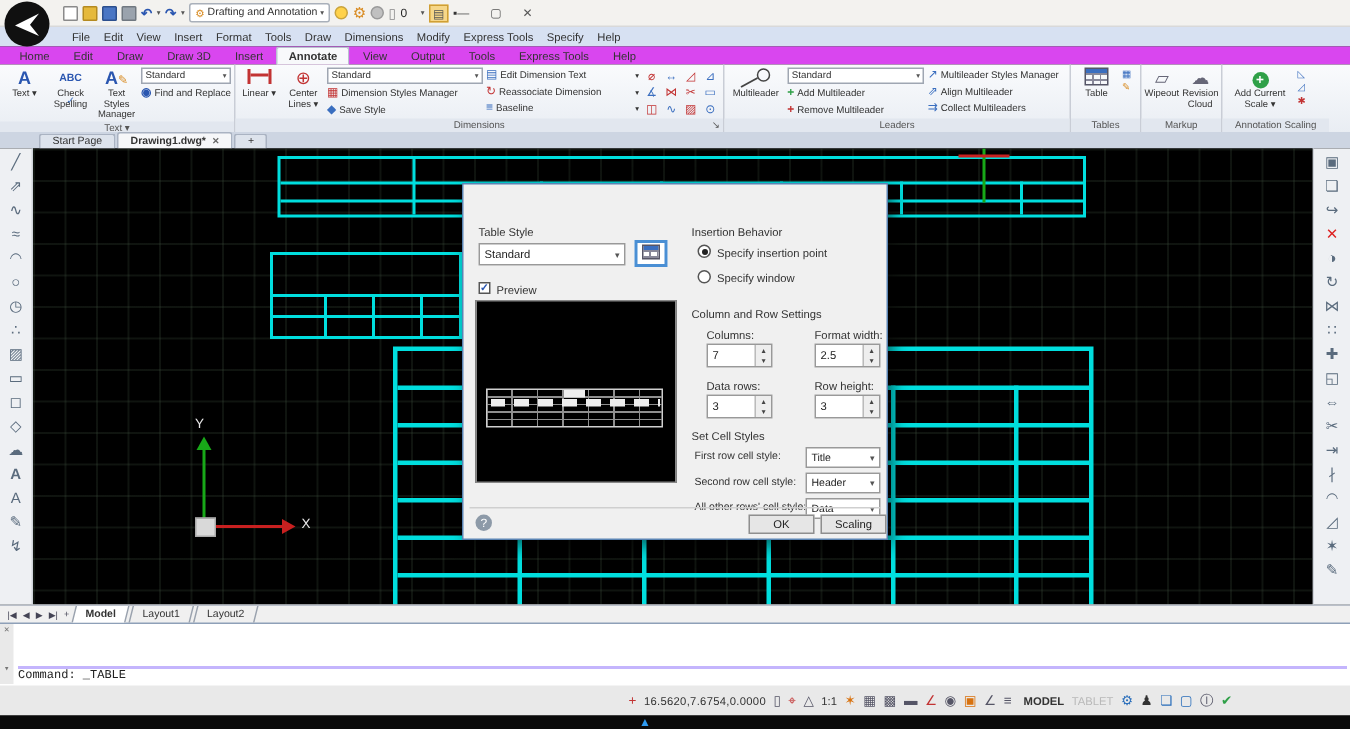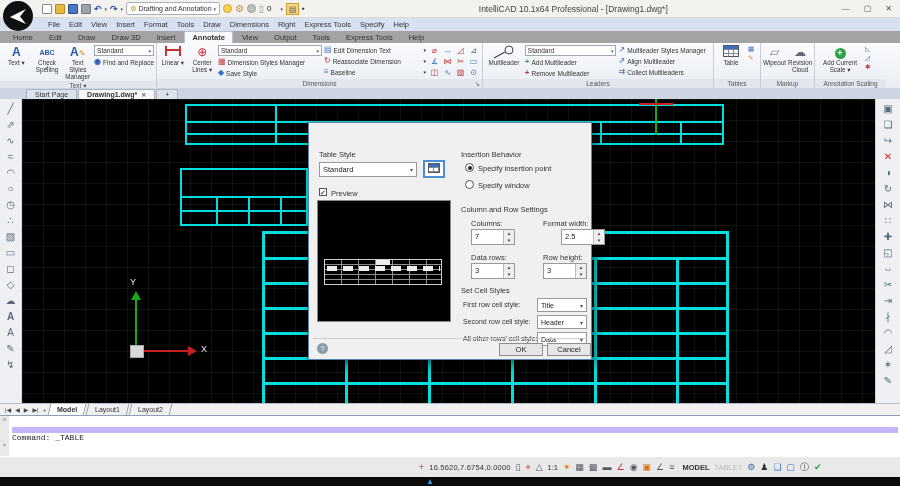--- a/index.html
+++ b/index.html
@@ -16,21 +16,21 @@
 .qi-save{background:#4a76c4;border:1px solid #2c4f8d}
 .qi-print{background:#9aa3ad;border:1px solid #707880}
 .qa .ar{color:#2a56b0;font-weight:bold;font-size:9px;line-height:10px}
 .qa .cr{font-size:5px;color:#555}
 .ws{display:flex;align-items:center;gap:2px;background:#fff;border:1px solid #a9b0ba;border-radius:2px;height:13px;padding:0 3px;font-size:7px;color:#333}
 .dotic{width:9px;height:9px;border-radius:50%;display:inline-block}
 #title-text{flex:1;text-align:center;font-size:8.5px;color:#444}
 .winctl{display:flex;gap:14px;margin-right:8px;font-size:8px;color:#555}
 
 #menubar{position:absolute;left:0;top:18px;width:900px;height:13px;background:#d7e1f2;display:flex;align-items:center;gap:9px;padding-left:48px;font-size:7.5px;color:#333}
-#ribbontabs{position:absolute;left:0;top:31px;width:900px;height:12px;background:#a3a3a3;display:flex;align-items:flex-end;gap:2px;padding-left:6px;font-size:7.5px;color:#333}
+#ribbontabs{position:absolute;left:0;top:31px;width:900px;height:12px;background:#d946ef;display:flex;align-items:flex-end;gap:2px;padding-left:6px;font-size:7.5px;color:#333}
 .rtab{padding:1px 7px;border-radius:2px 2px 0 0}
 .rtab.on{background:#f8f9fb;border:1px solid #b9c2d0;border-bottom:none;font-weight:bold}
 
 #ribbon{position:absolute;left:0;top:43px;width:900px;height:45px;background:linear-gradient(#fafbfd,#e9edf3);display:flex}
 .rg{height:45px;border-right:1px solid #c9cdd6;display:flex;flex-direction:column;flex:none}
 .rg-body{flex:1;display:flex;align-items:flex-start;padding:2px 2px 0 2px;gap:2px}
 .rg-label{height:9px;font-size:6.5px;color:#555;text-align:center;background:#e2e7ef;line-height:9px;position:relative}
 .bb{width:30px;text-align:center;font-size:6.3px;color:#333;line-height:1.1}
 .bb .ic{display:block;height:15px;font-size:12px;line-height:15px}
 .col{display:flex;flex-direction:column;gap:1px;font-size:6.5px;color:#333}
@@ -105,21 +105,21 @@
 
 #laybar{position:absolute;left:0;top:403px;width:900px;height:13px;background:#f0f0f0;border-top:1px solid #b9bfc9;border-bottom:1px solid #8ea0b8;display:flex;align-items:center;font-size:7px;color:#333;gap:2px;padding-left:4px}
 .navb{color:#445;font-size:6px;padding:0 1px}
 .ltab{padding:0 7px;border-left:1px solid #9aa2ae;border-right:1px solid #9aa2ae;height:11px;line-height:11px;transform:skewX(-14deg)}
 .ltab span{display:inline-block;transform:skewX(14deg)}
 .ltab.on{background:#fff;font-weight:bold}
 
 #cmd{position:absolute;left:0;top:416px;width:900px;height:40px;background:#fff;font-family:"Liberation Mono",monospace;font-size:8px;line-height:8px;color:#111}
 #cmd-gutter{position:absolute;left:0;top:0;width:9px;height:40px;background:#e9e9e9;color:#777;font-size:6px;text-align:center}
 #cmd-hist{position:absolute;left:12px;top:1px;right:2px}
-#cmd-input{position:absolute;left:12px;bottom:14px;right:2px;border-top:6px solid #c4b5fd;padding-top:1px;color:#222}
+#cmd-input{position:absolute;left:12px;bottom:1px;right:2px;border-top:2px solid #c4b5fd;padding-top:1px;color:#222}
 
 #status{position:absolute;left:0;top:456px;width:900px;height:21px;background:#e9e9e9;border-top:1px solid #fff;display:flex;align-items:center;font-size:7.5px;color:#333;gap:5px}
 #status .sp{width:414px;flex:none}
 .sic{font-size:9px;line-height:10px;color:#556}
 .sic.red{color:#c23333}.sic.org{color:#d8720f}.sic.blu{color:#2a6ebb}.sic.grn{color:#2fa048}
 #coords{color:#333;letter-spacing:.2px}
 #model-lbl{font-weight:bold;color:#333;margin-left:3px}
 #tablet-lbl{color:#b9b9b9}
 
 #strip{position:absolute;left:0;top:477px;width:900px;height:9px;background:#0a0a0a}
@@ -151,38 +151,37 @@
     </span>
     <span class="dotic" style="background:#ffd24a;border:1px solid #caa43c"></span>
     <span class="cO" style="font-size:10px">⚙</span>
     <span class="dotic" style="background:#c0c0c0;border:1px solid #9a9a9a"></span>
     <span style="color:#888;font-size:9px">▯</span>
     <span>0</span>
     <span class="cr" style="margin-left:6px">▾</span>
     <span style="width:13px;height:12px;background:#f6d789;border:1px solid #cf9f35;text-align:center;font-size:8px;line-height:11px;color:#555">▤</span>
     <span style="color:#333;font-size:8px">▪</span>
   </div>
-  <div id="title-text">IntelliCAD 10.1x64 Professional  - [Drawing1.dwg*]</div>
   <div class="winctl">
     <span>—</span>
     <span>▢</span>
     <span>✕</span>
   </div>
 </div>
 
 <div id="menubar">
   <span>File</span>
   <span>Edit</span>
   <span>View</span>
   <span>Insert</span>
   <span>Format</span>
   <span>Tools</span>
   <span>Draw</span>
   <span>Dimensions</span>
-  <span>Right</span>
+  <span>Modify</span>
   <span>Express Tools</span>
   <span>Specify</span>
   <span>Help</span>
 </div>
 
 <div id="ribbontabs">
   <span class="rtab">Home</span>
   <span class="rtab">Edit</span>
   <span class="rtab">Draw</span>
   <span class="rtab">Draw 3D</span>
@@ -471,21 +470,21 @@
   <span class="lbl" style="left:152px;top:82px">Column and Row Settings</span>
   <span class="lbl" style="left:162px;top:96px">Columns:</span>
   <span class="lbl" style="left:234px;top:96px">Format width:</span>
   <div class="spin" style="left:162px;top:106px">
       <span class="val">7</span>
       <span class="ud">
         <i>▲</i>
         <i>▼</i>
       </span>
     </div>
-  <div class="spin" style="left:252px;top:106px">
+  <div class="spin" style="left:234px;top:106px">
       <span class="val">2.5</span>
       <span class="ud">
         <i>▲</i>
         <i>▼</i>
       </span>
     </div>
   <span class="lbl" style="left:162px;top:130px">Data rows:</span>
   <span class="lbl" style="left:234px;top:130px">Row height:</span>
   <div class="spin" style="left:162px;top:140px">
       <span class="val">3</span>
@@ -515,21 +514,21 @@
     </div>
   <span class="lbl" style="left:154px;top:212px;font-size:7px">All other rows' cell style:</span>
   <div class="sddl" style="left:228px;top:209px">
       <span>Data</span>
       <span class="cr">▾</span>
     </div>
 
   <div class="gline" style="left:4px;right:4px;top:215px"></div>
   <span id="helpc">?</span>
   <span class="btn" style="left:190px;top:220px">OK</span>
-  <span class="btn" style="left:238px;top:220px">Cancel</span>
+  <span class="btn" style="left:238px;top:220px">Scaling</span>
 </div>
 
 <div id="laybar">
   <span class="navb">|◀</span>
   <span class="navb">◀</span>
   <span class="navb">▶</span>
   <span class="navb">▶|</span>
   <span class="navb">+</span>
   <span class="ltab on"><span>Model</span></span>
   <span class="ltab"><span>Layout1</span></span>

